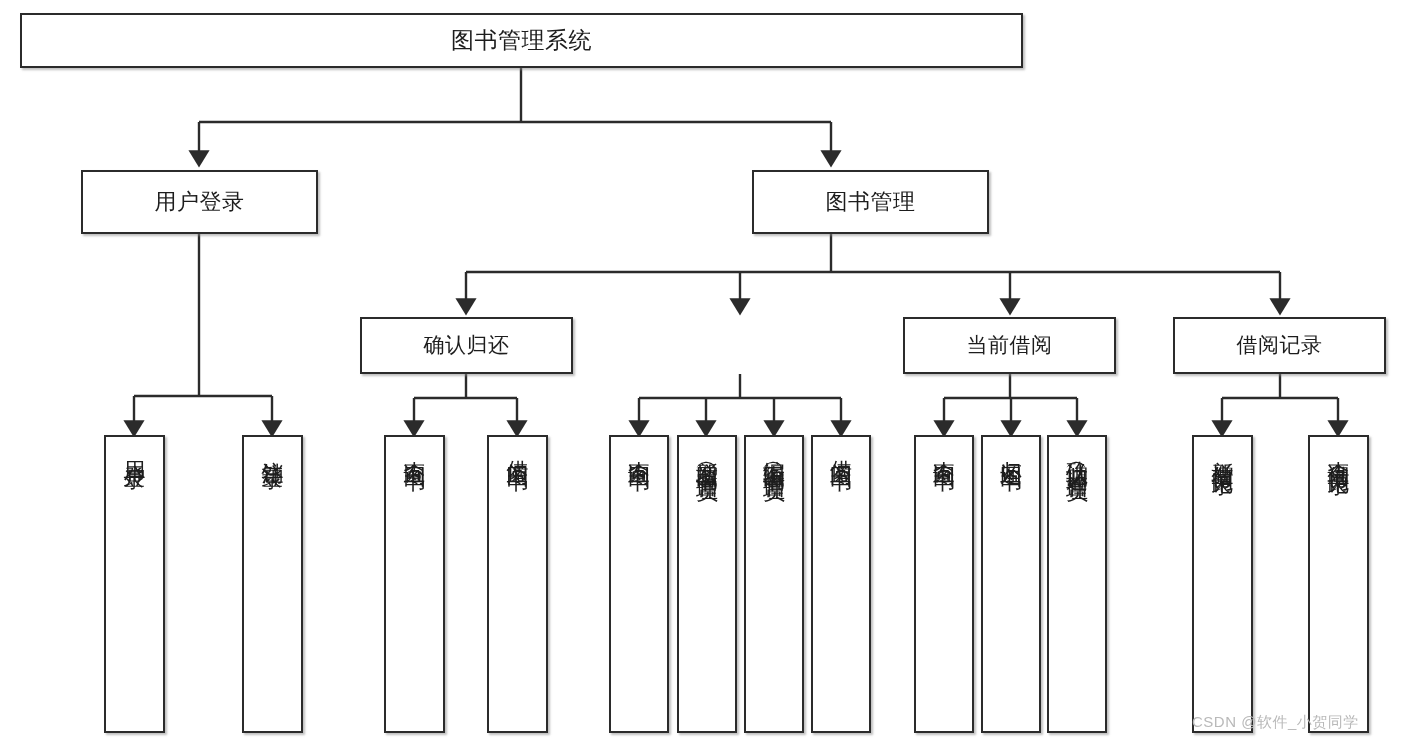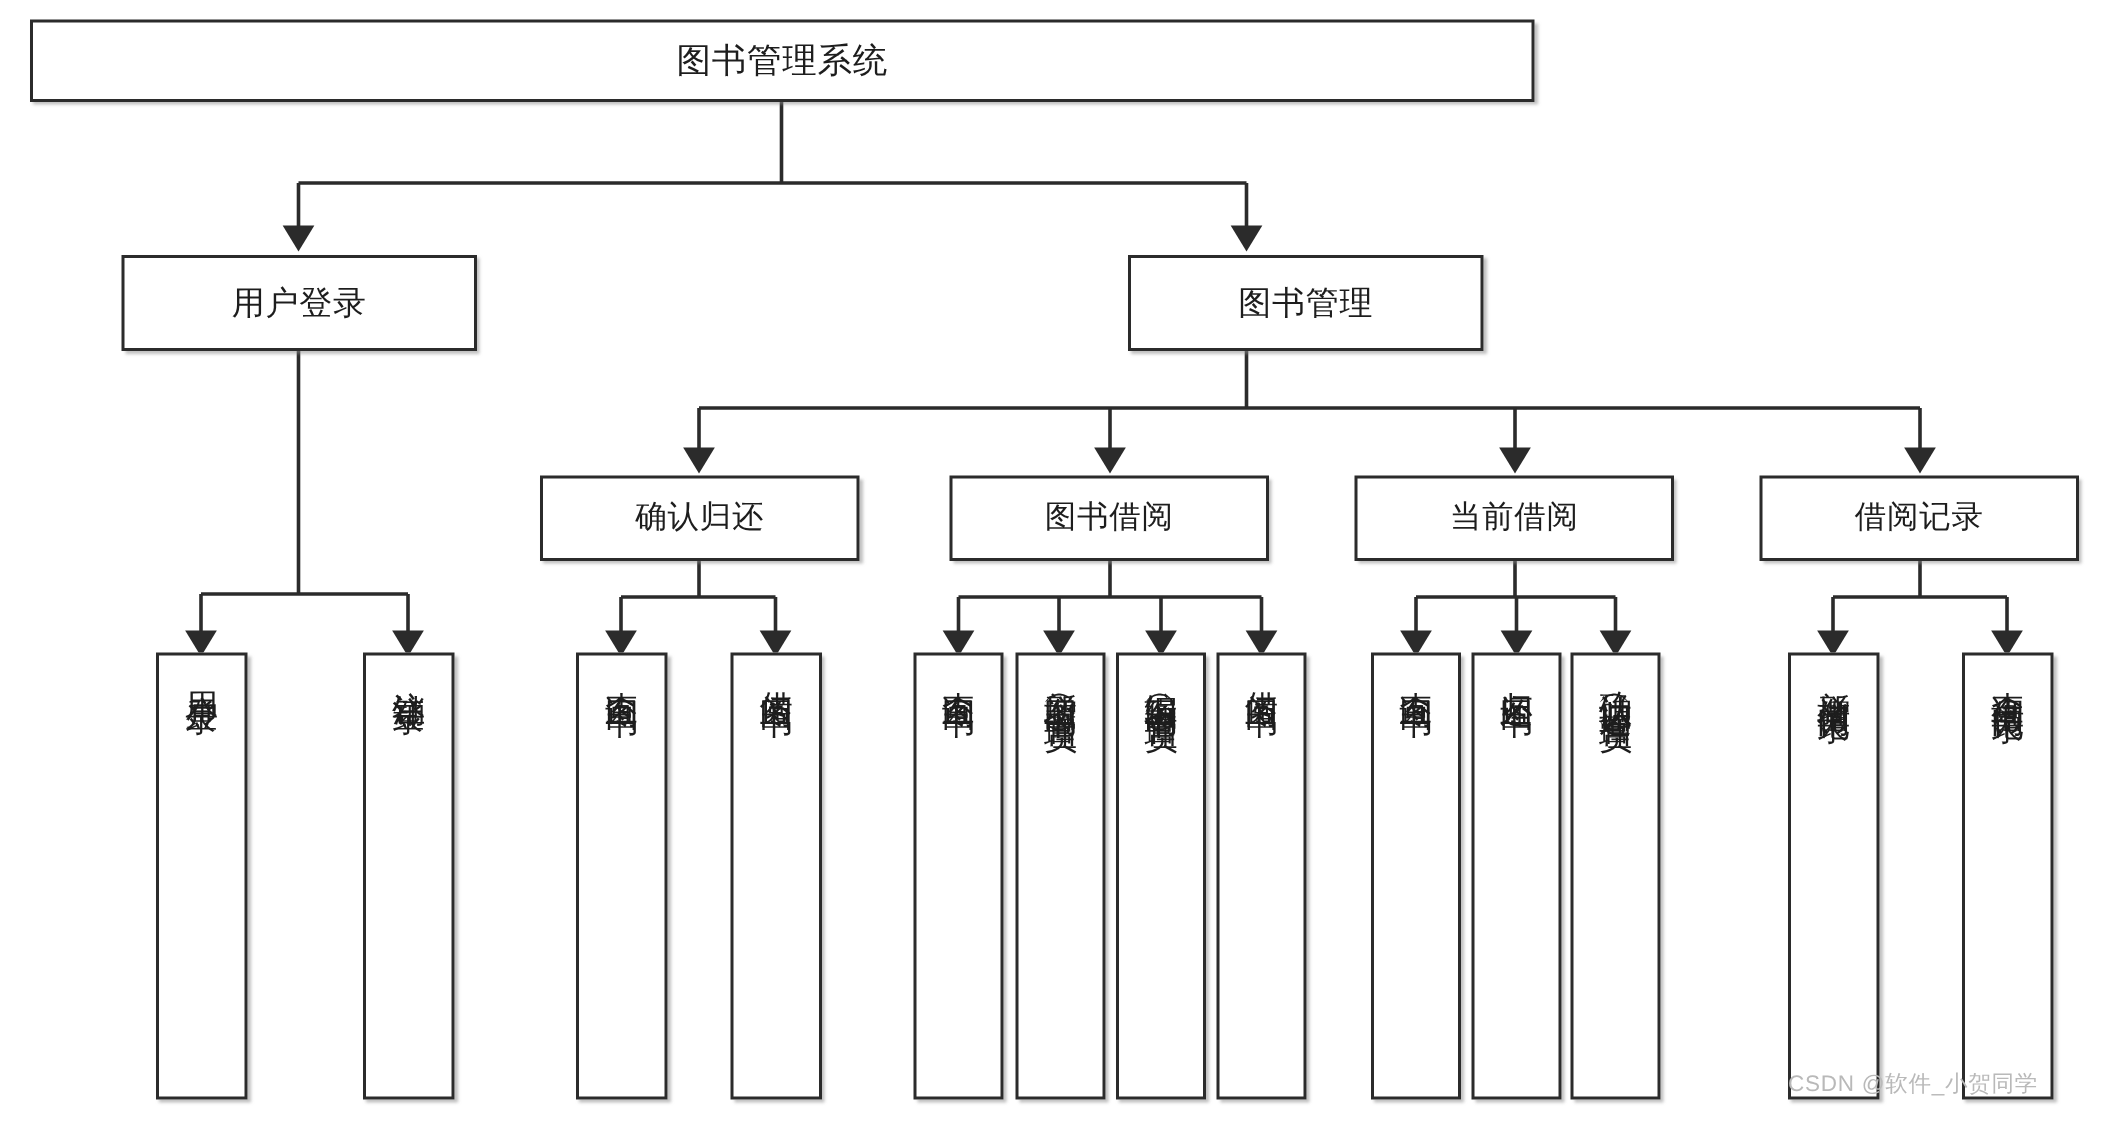--- a/index.html
+++ b/index.html
@@ -132,23 +132,20 @@
   </div>
 
   <div class="node level-2" style="left:752px; top:170px; width:237px; height:64px;">
     <span class="label">图书管理</span>
   </div>
 
   <div class="node level-3" style="left:360px; top:317px; width:213px; height:57px;">
     <span class="label">确认归还</span>
   </div>
 
-  <div class="node level-3" style="left:633px; top:317px; width:213px; height:57px;">
-    <span class="label">图书借阅</span>
-  </div>
 
   <div class="node level-3" style="left:1173px; top:317px; width:213px; height:57px;">
     <span class="label">借阅记录</span>
   </div>
 
   <div class="node level-3" style="left:903px; top:317px; width:213px; height:57px;">
     <span class="label">当前借阅</span>
   </div>
 
   <div class="node vertical" style="left:104px; top:435px; width:61px; height:298px;">

